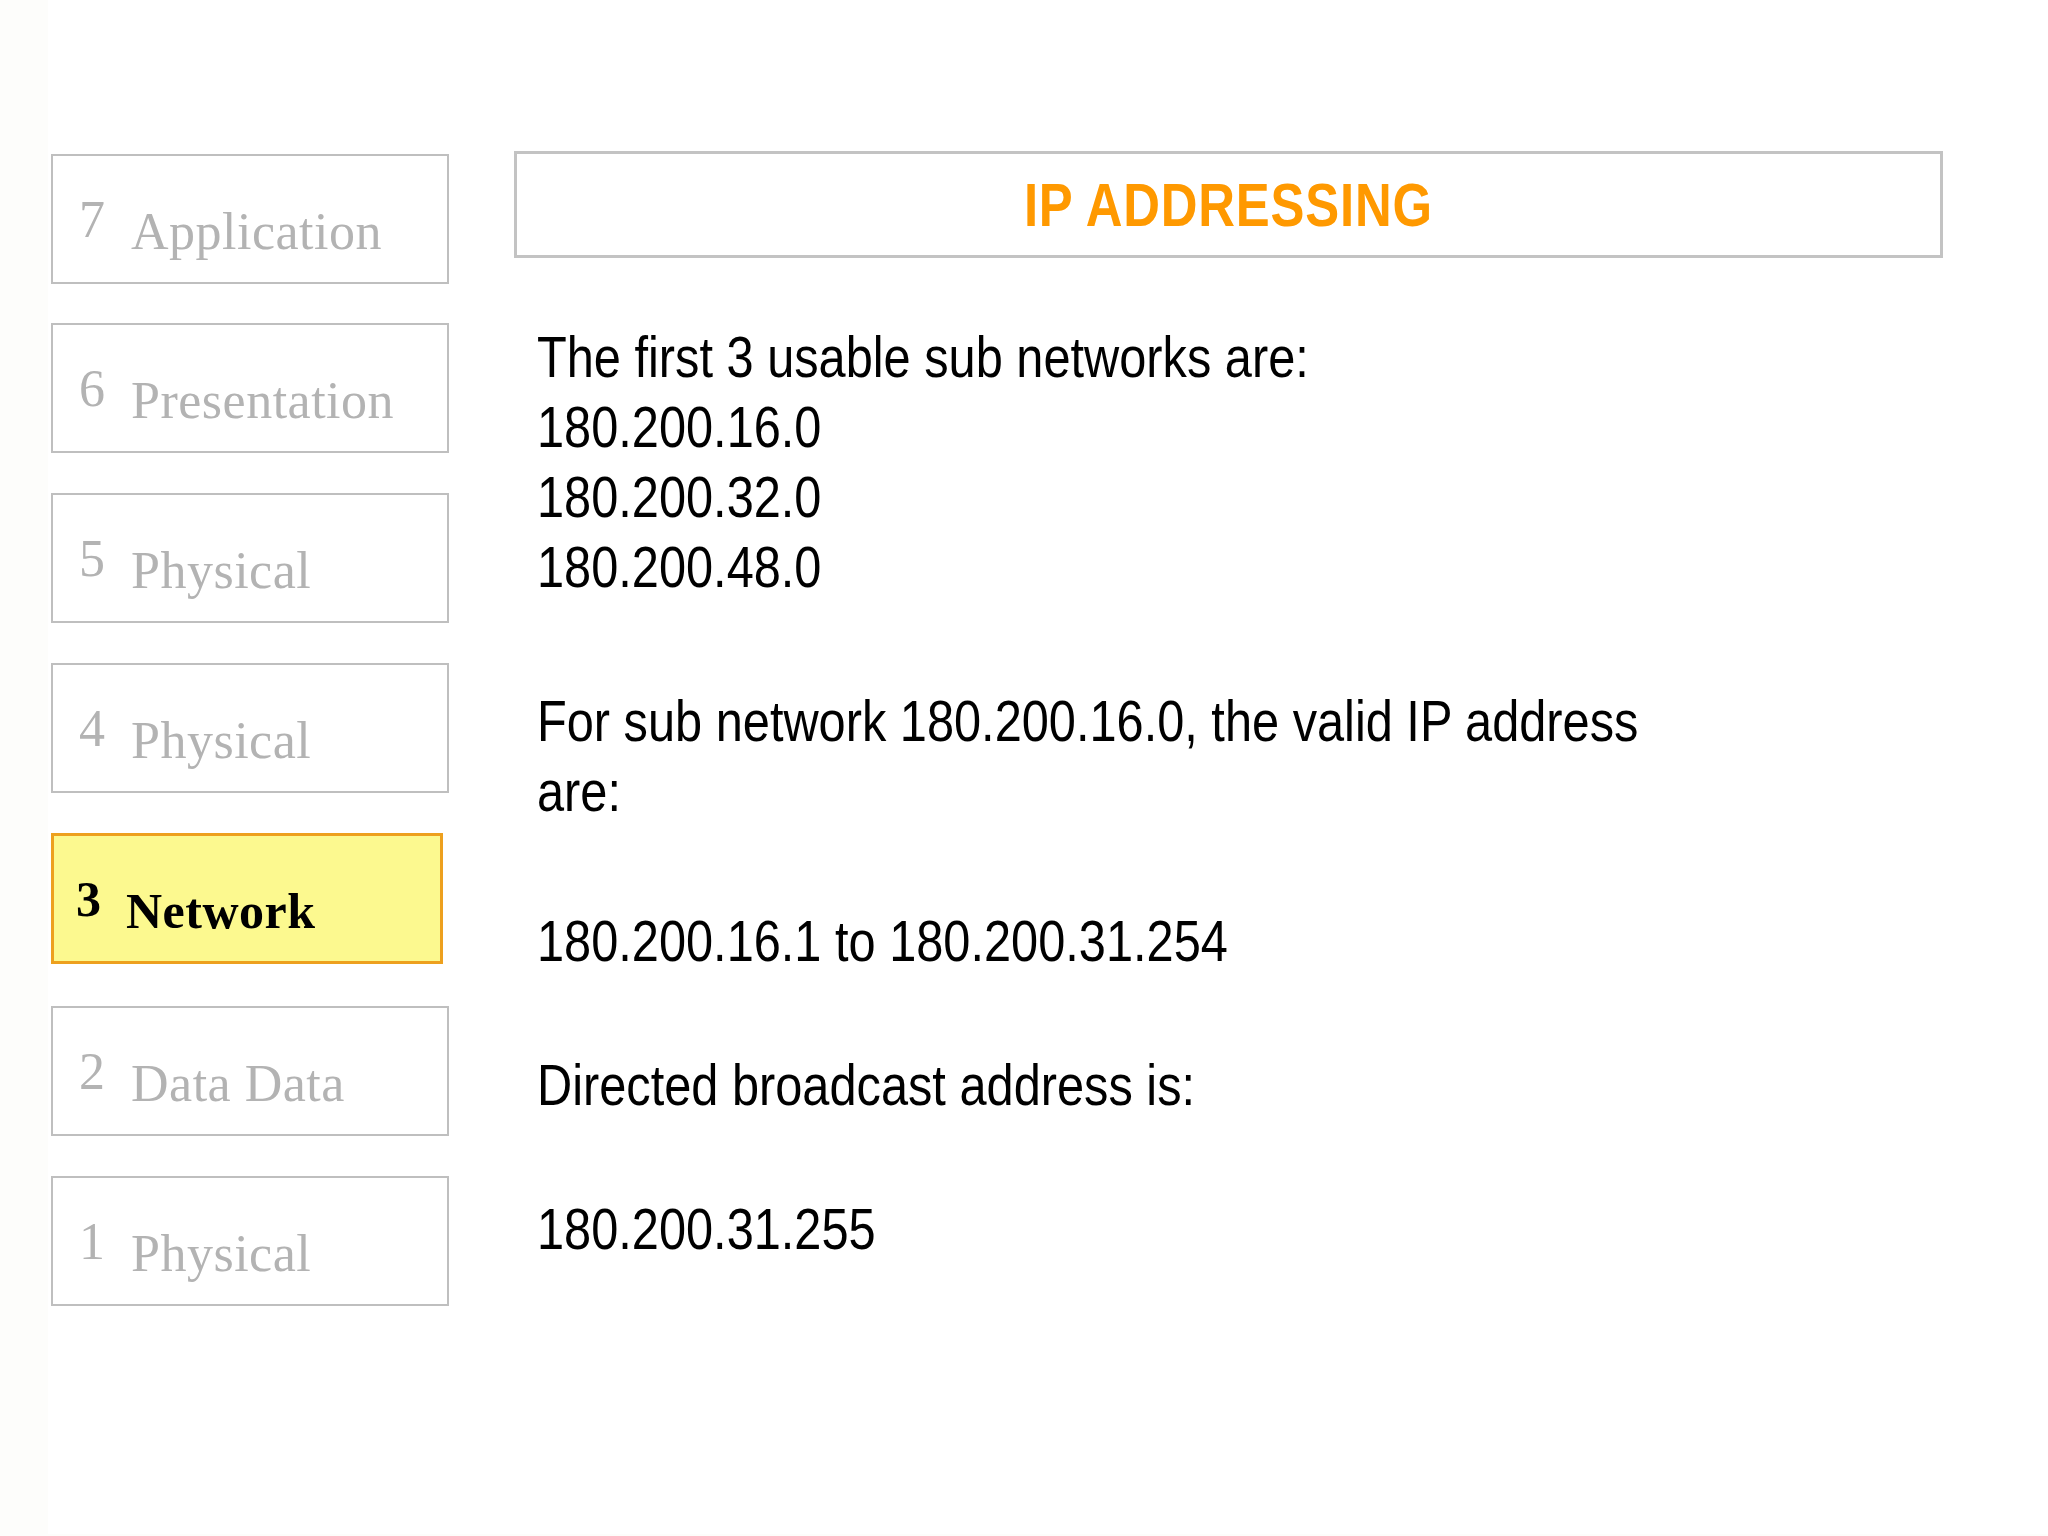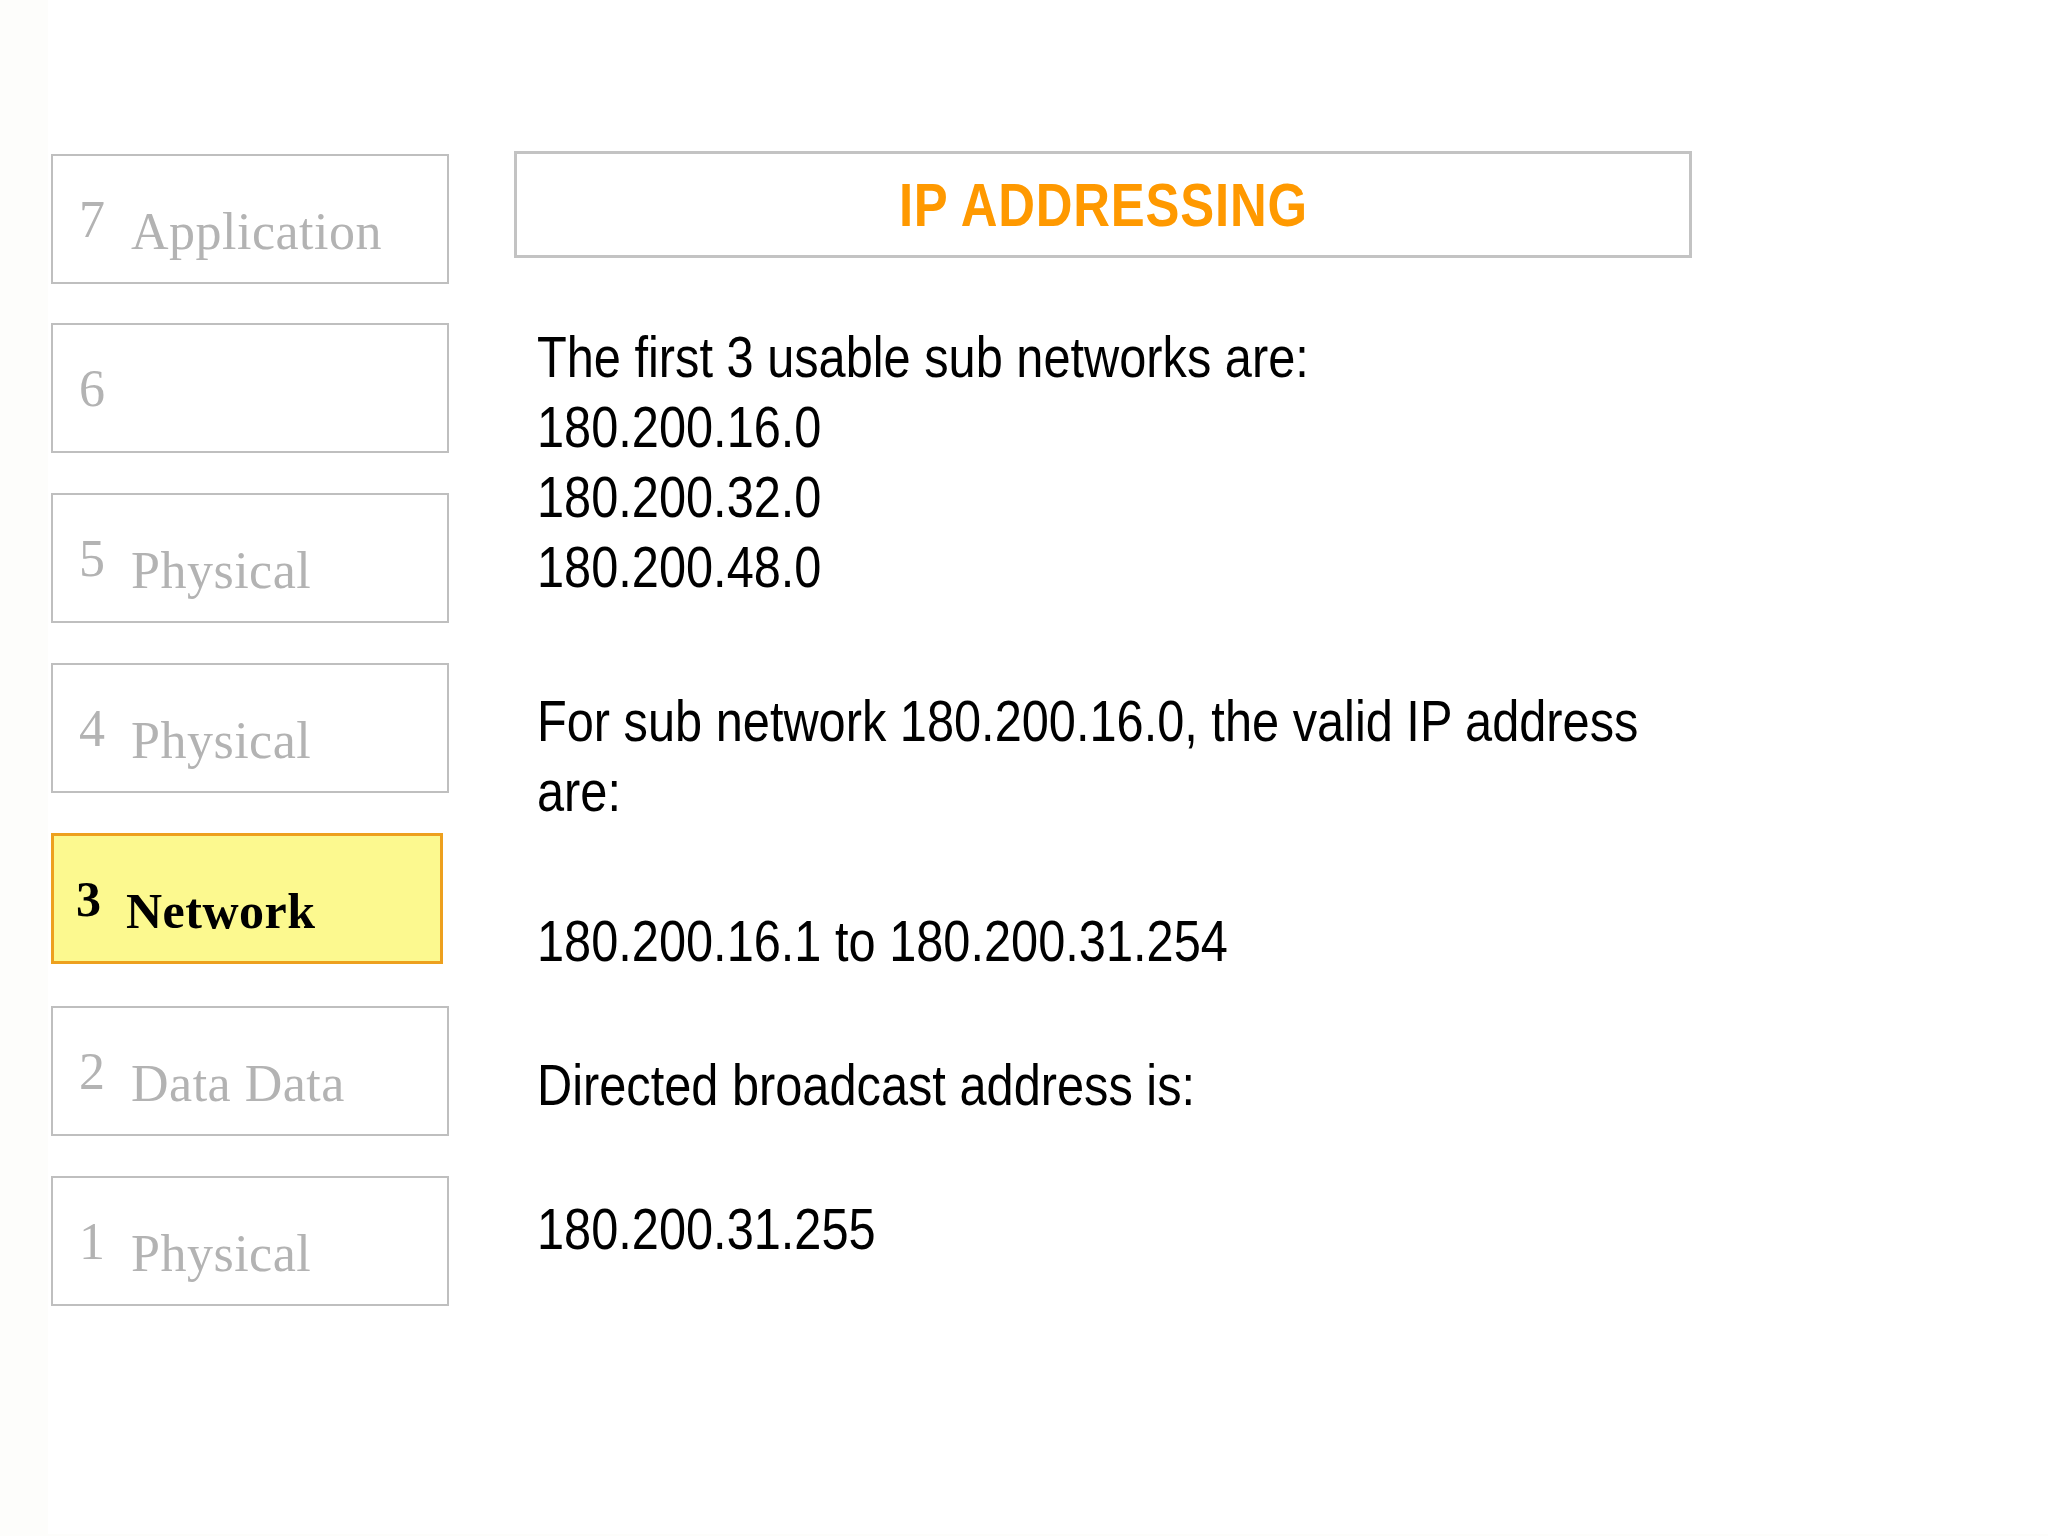--- a/index.html
+++ b/index.html
@@ -85,21 +85,21 @@
   .osi-layer.active .num {
     padding-left: 22px;
     width: 50px;
   }
 
   
   #title-box {
     position: absolute;
     left: 514px;
     top: 151px;
-    width: 1178px;
+    width: 1429px;
     height: 107px;
     box-sizing: border-box;
     border: 3px solid #c3c3c3;
     background: #ffffff;
     display: flex;
     align-items: center;
     justify-content: center;
   }
   #title-text {
     font-family: "Liberation Sans", sans-serif;
@@ -149,20 +149,21 @@
 
   <div id="osi-stack">
 
     <div class="osi-layer" style="top:0px;">
       <span class="num">7</span>
       <span class="lbl">Application</span>
     </div>
 
     <div class="osi-layer" style="top:169px;">
       <span class="num">6</span>
+      <span class="lbl">Presentation</span>
     </div>
 
     <div class="osi-layer" style="top:339px;">
       <span class="num">5</span>
       <span class="lbl">Physical</span>
     </div>
 
     <div class="osi-layer" style="top:509px;">
       <span class="num">4</span>
       <span class="lbl">Physical</span>

